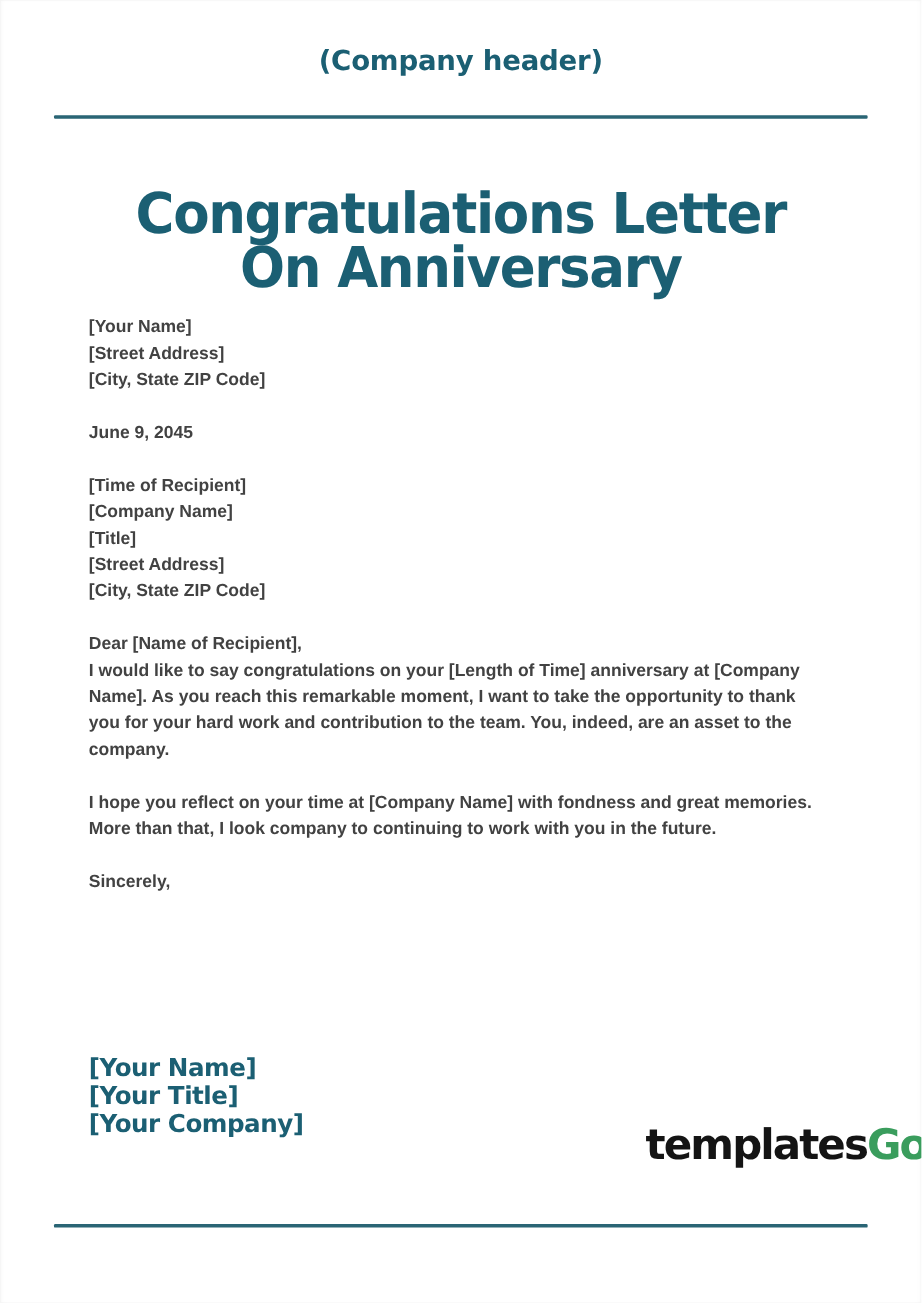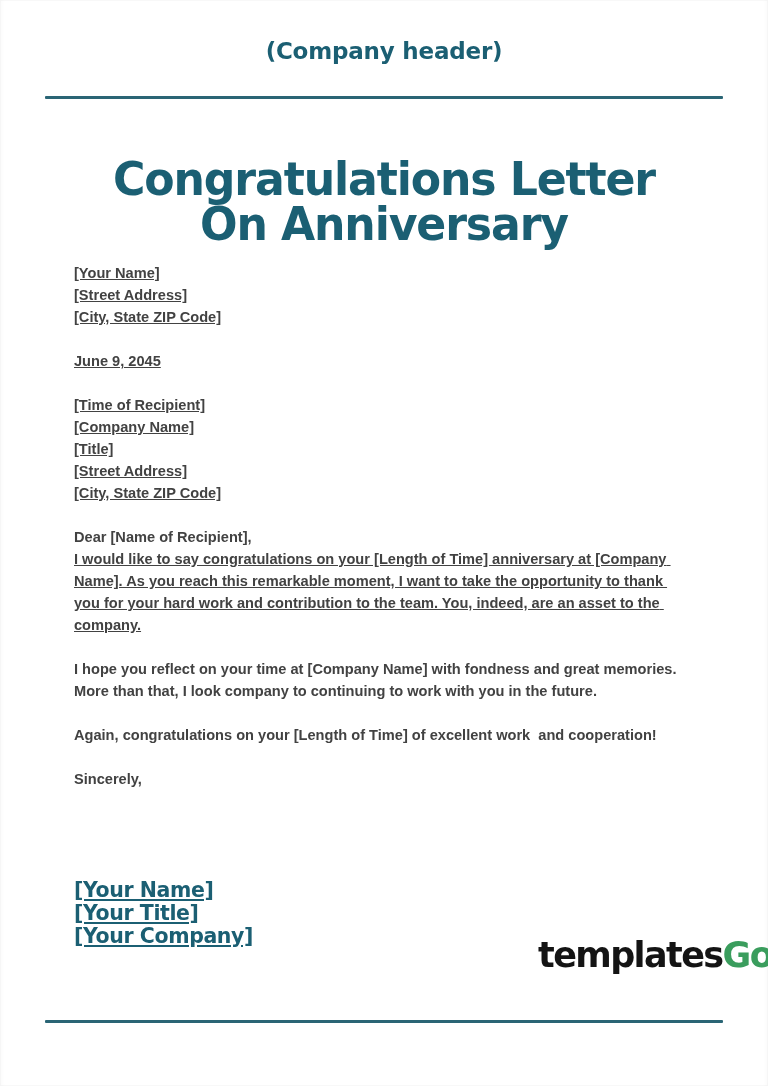--- a/index.html
+++ b/index.html
@@ -82,21 +82,21 @@
     color: #424242;
     font-size: 14.6px;
     line-height: 22px;
     font-weight: 600;
     font-family: "Liberation Sans", "DejaVu Sans", sans-serif;
   }
 
   .block {
     margin: 0 0 22px 0;
   }
-  .line { display: block; white-space: pre-wrap; text-decoration: underline; }
+  .line { display: block; white-space: pre-wrap; }
 
   .para {
     margin: 0 0 22px 0;
     white-space: pre-wrap;
   }
 
   .salutation { display: block; }
 
   
   .signature {
@@ -159,21 +159,20 @@
       <span class="line">[City, State ZIP Code]</span>
     </div>
 
     <div class="block">
       <span class="salutation">Dear [Name of Recipient],</span>
       <span class="line">I would like to say congratulations on your [Length of Time] anniversary at [Company Name]. As you reach this remarkable moment, I want to take the opportunity to thank you for your hard work and contribution to the team. You, indeed, are an asset to the company.</span>
     </div>
 
     <p class="para">I hope you reflect on your time at [Company Name] with fondness and great memories. More than that, I look company to continuing to work with you in the future.</p>
 
-    <p class="para">Again, congratulations on your [Length of Time] of excellent work  and cooperation!</p>
 
     <p class="para">Sincerely,</p>
 
   </div>
 
   <div class="signature">
     <span class="line">[Your Name]</span>
     <span class="line">[Your Title]</span>
     <span class="line">[Your Company]</span>
   </div>

